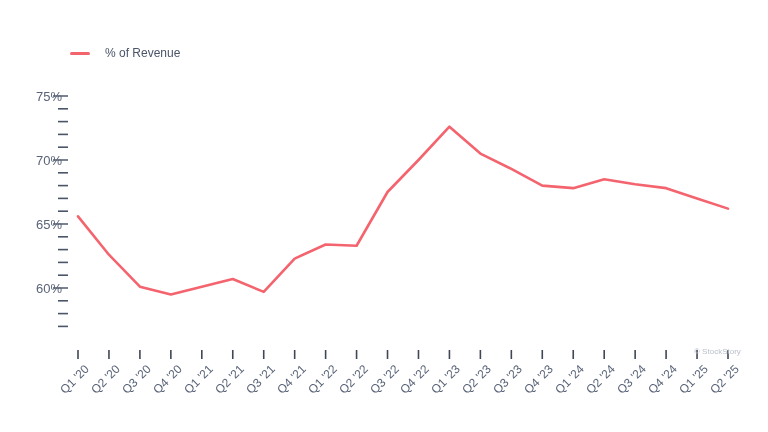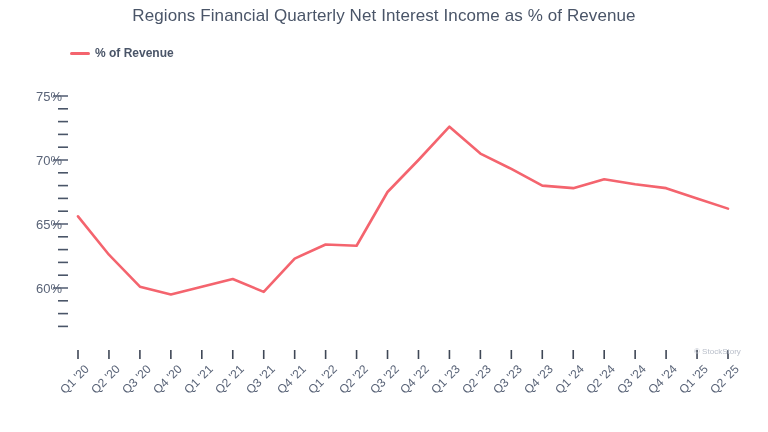--- a/index.html
+++ b/index.html
@@ -28,22 +28,21 @@
     color: #4a5568;
     font-weight: 400;
     letter-spacing: 0.1px;
   }
   #legend {
     position: absolute;
     top: 46px;
     left: 70px;
     display: flex;
     align-items: center;
-    gap: 5px;
-    font-weight: bold;
+    gap: 15px;
   }
   #legend-swatch {
     display: block;
     width: 20px;
     height: 3px;
     border-radius: 2px;
   }
   #legend-label {
     font-size: 12px;
     color: #4a5568;
@@ -99,21 +98,20 @@
     font-size: 8px;
     color: #b8bec9;
     white-space: nowrap;
   }
 </style>
 </head>
 <body>
 
 <div id="chart-root">
 
-  <div id="chart-title">Regions Financial Quarterly Net Interest Income as % of Revenue</div>
 
   <div id="legend">
     <span id="legend-swatch" style="background: rgb(244, 100, 110);"></span>
     <span id="legend-label">% of Revenue</span>
   </div>
 
   <div id="y-labels">
       <div class="y-tick-label" style="top: 288px;">60%</div>
       <div class="y-tick-label" style="top: 224px;">65%</div>
       <div class="y-tick-label" style="top: 160px;">70%</div>

